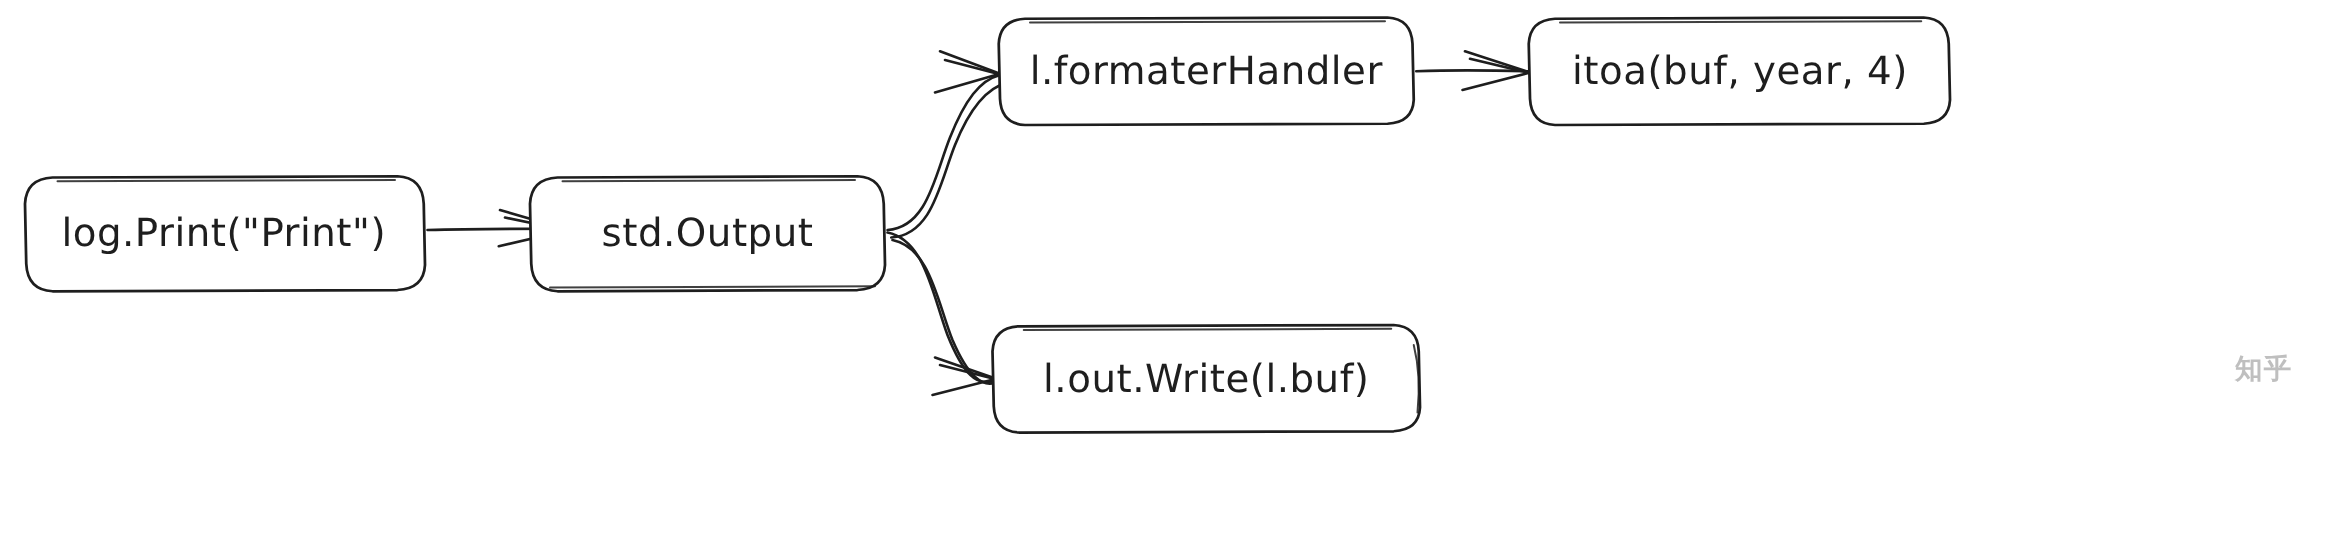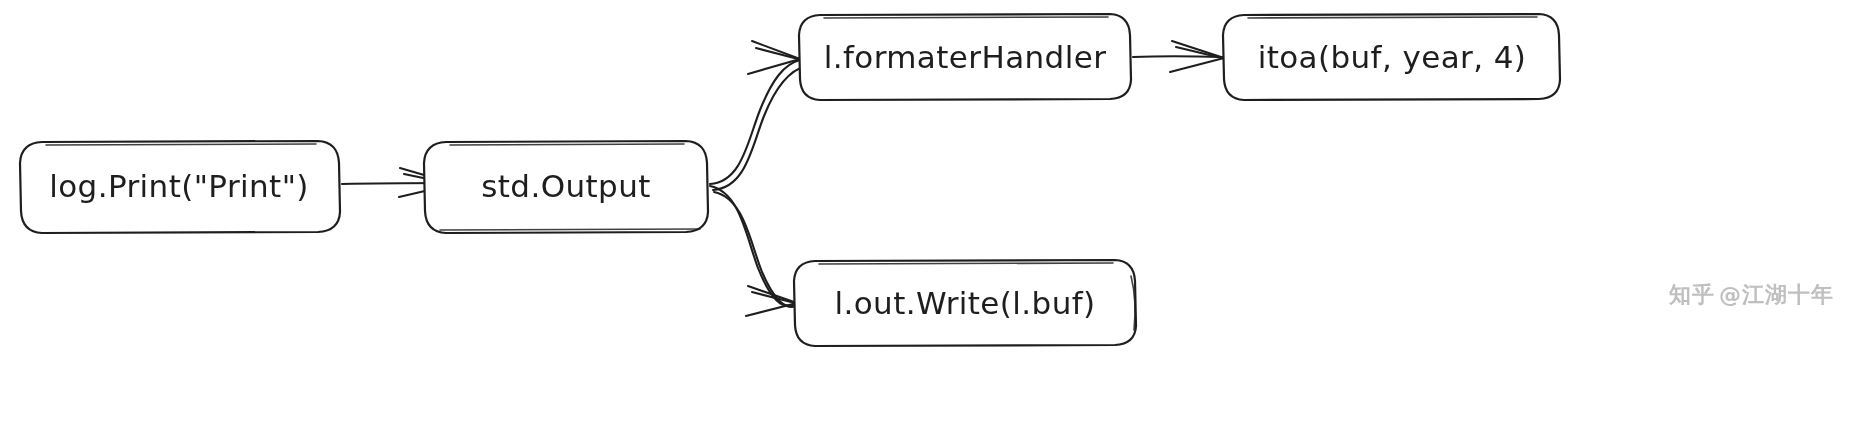--- a/index.html
+++ b/index.html
@@ -144,16 +144,15 @@
       <path class="node-rect" d="M815,261 L1115,260 Q1134,261 1135,281 L1136,326 Q1135,344 1115,345 L815,346 Q796,345 795,325 L794,281 Q795,262 815,261 Z"></path>
       <path class="node-rect-shadow" d="M819,264 L1113,263"></path>
       <path class="node-rect-shadow" d="M1131,276 Q1137,300 1134,330"></path>
       <text class="node-label" x="965" y="305">l.out.Write(l.buf)</text>
     </g>
 
   </svg>
 
   <div class="watermark">
     <span class="wm-site">知乎</span>
-    <span class="wm-user">@江湖十年</span>
   </div>
 
 </div>
 
 </body></html>

